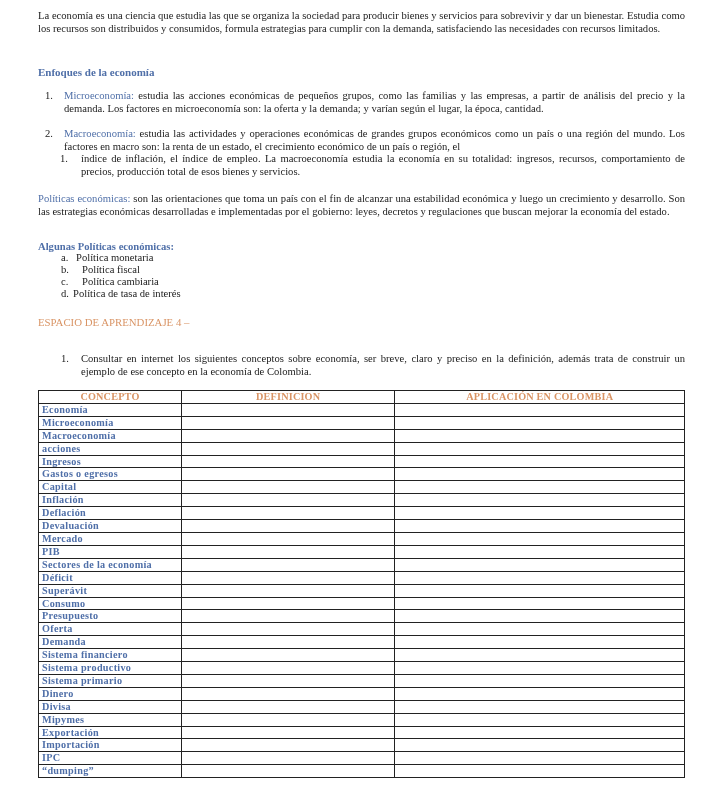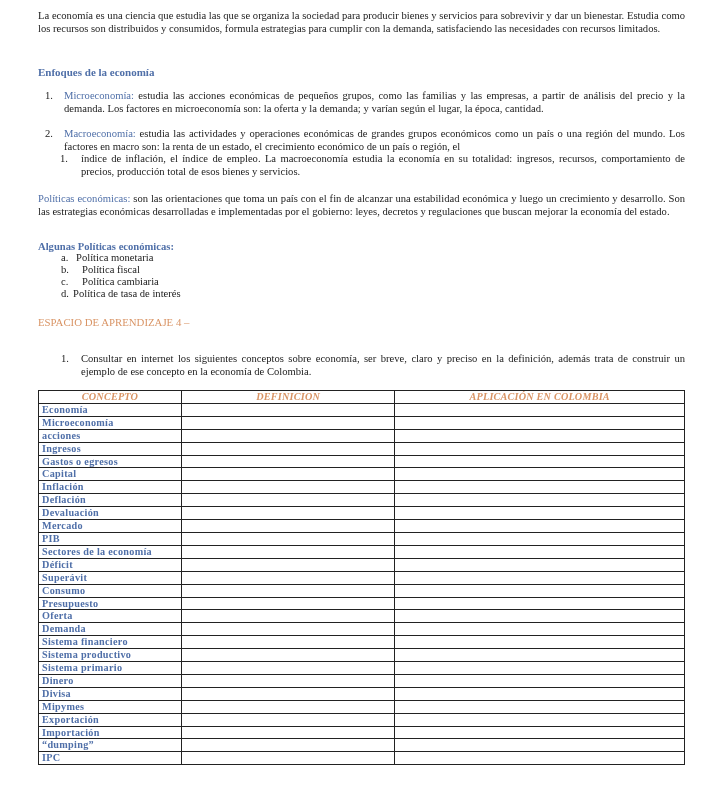--- a/index.html
+++ b/index.html
@@ -23,21 +23,21 @@
     position: absolute; left: 38px; top: 390px;
     width: 647px; border-collapse: collapse;
     font-size: 10.2px;
   }
   table.concepts td, table.concepts th {
     border: 1.2px solid #222;
     height: 11.9px; padding: 0 3px; line-height: 11.9px;
     white-space: nowrap;
   }
   table.concepts th {
-    font-weight: bold; color: #d99465; text-align: center; letter-spacing: 0.2px; font-style: italic;
+    font-weight: bold; color: #d99465; text-align: center; letter-spacing: 0.2px;
   }
   table.concepts td.concept {
     color: #4f6fa8; font-weight: bold; letter-spacing: 0.3px; margin-top: 48px;
   }
   col.c1 { width: 143px; }
   col.c2 { width: 214px; }
   col.c3 { width: 290px; }
 </style>
 </head>
 <body>
@@ -101,20 +101,25 @@
           <td class="concept">Economía</td>
           <td></td>
           <td></td>
         </tr>
         <tr>
           <td class="concept">Microeconomía</td>
           <td></td>
           <td></td>
         </tr>
         <tr>
+          <td class="concept">Macroeconomía</td>
+          <td></td>
+          <td></td>
+        </tr>
+        <tr>
           <td class="concept">acciones</td>
           <td></td>
           <td></td>
         </tr>
         <tr>
           <td class="concept">Ingresos</td>
           <td></td>
           <td></td>
         </tr>
         <tr>
@@ -221,25 +226,25 @@
           <td class="concept">Exportación</td>
           <td></td>
           <td></td>
         </tr>
         <tr>
           <td class="concept">Importación</td>
           <td></td>
           <td></td>
         </tr>
         <tr>
+          <td class="concept">IPC</td>
+          <td></td>
+          <td></td>
+        </tr>
+        <tr>
           <td class="concept">“dumping”</td>
-          <td></td>
-          <td></td>
-        </tr>
-        <tr>
-          <td class="concept">IPC</td>
           <td></td>
           <td></td>
         </tr>
       </tbody>
   </table>
 
 </div>
 
 </body></html>

